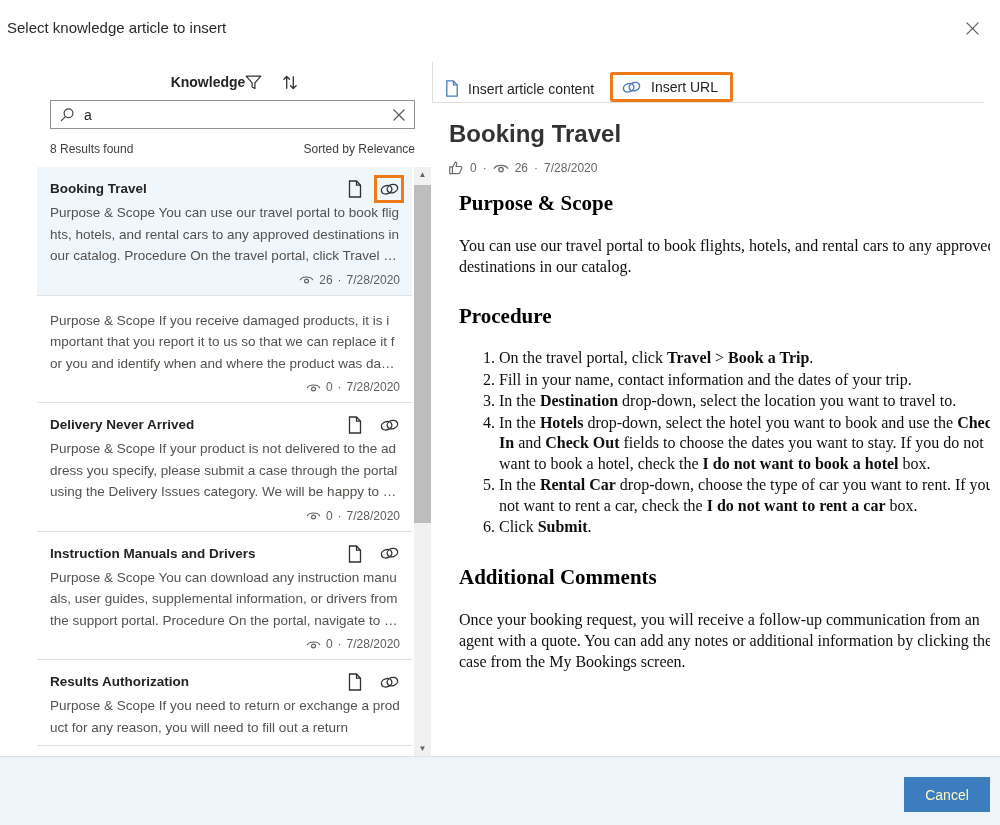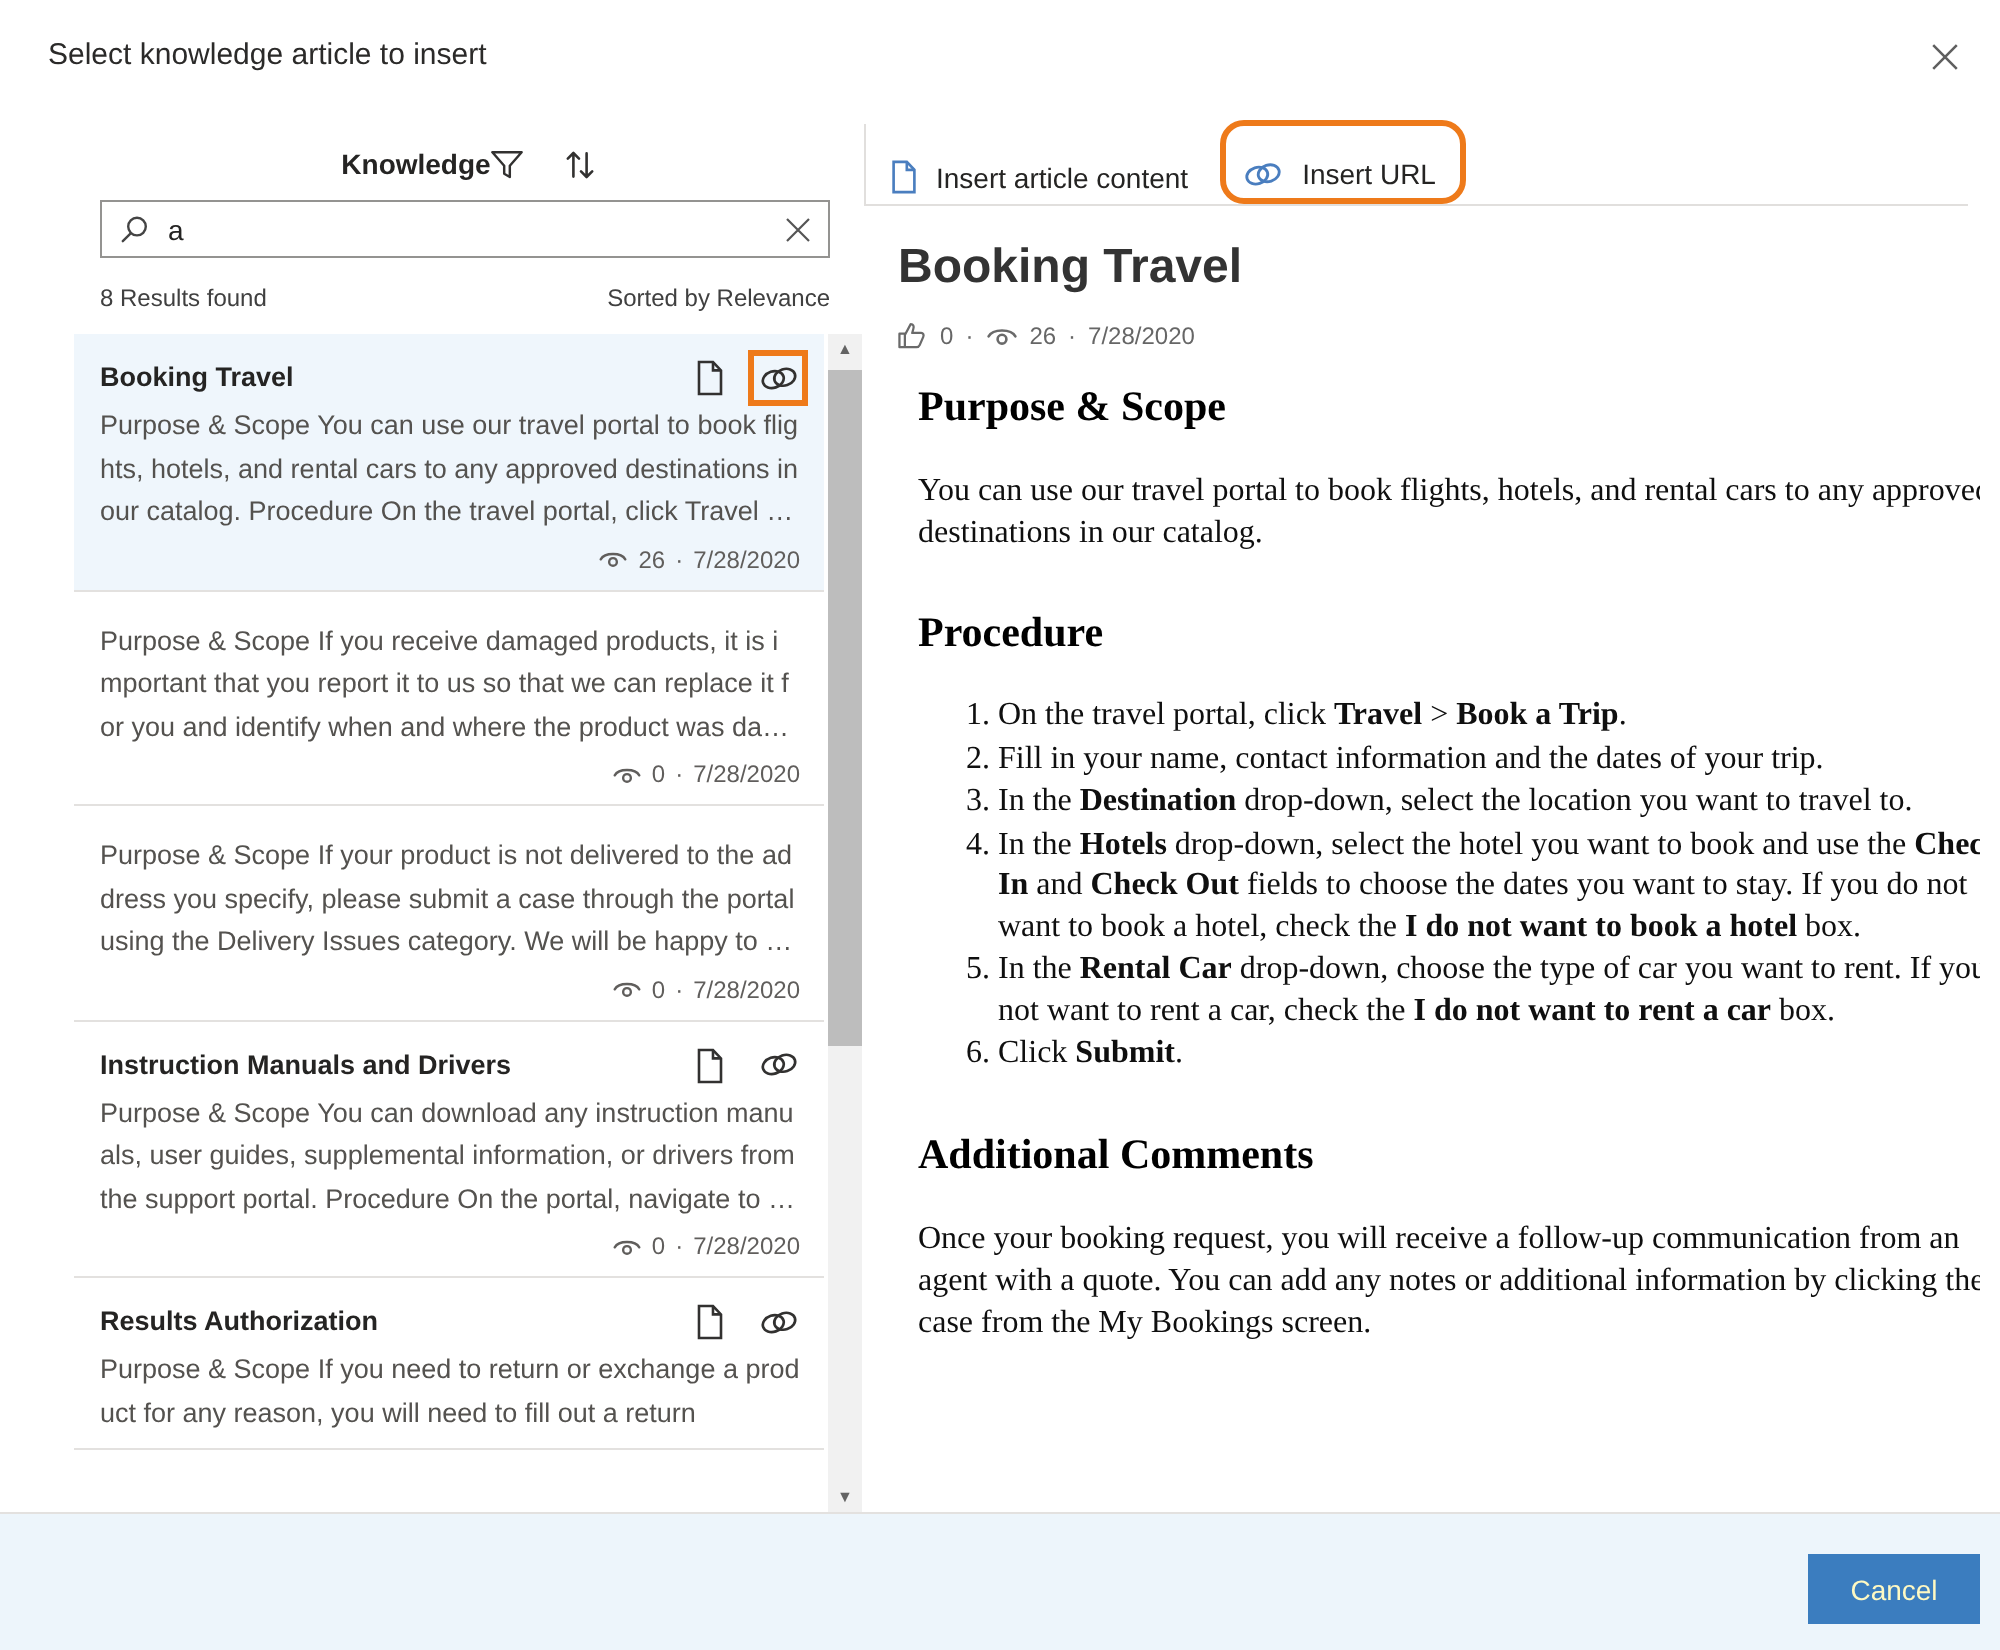--- a/index.html
+++ b/index.html
@@ -1,21 +1,21 @@
 <!DOCTYPE html>
 <html><head>
 <meta charset="utf-8">
 <style>
   html,body{margin:0;padding:0;}
   body{
     width:1000px;height:825px;position:relative;overflow:hidden;
     background:#fff;font-family:"Liberation Sans",sans-serif;color:#252423;
   }
   
-  .dlg-title{position:absolute;left:24px;top:19px;font-size:15px;color:#2b2a29;text-align:right;}
+  .dlg-title{position:absolute;left:7px;top:19px;font-size:15px;color:#2b2a29;text-align:right;}
   .dlg-close{position:absolute;right:17px;top:17px;width:22px;height:22px;background:none;border:none;
     color:#5f5f5f;cursor:pointer;display:flex;align-items:center;justify-content:center;padding:0;}
   
   .left-panel{position:absolute;left:37px;top:68px;width:394px;height:689px;}
   .lp-header{position:absolute;top:2px;left:13px;right:12px;height:24px;display:flex;
     align-items:center;justify-content:center;}
   .lp-title{font-size:14px;font-weight:700;color:#252423;}
   .lp-icons{display:flex;gap:20px;align-items:center;color:#323130;}
   .icon-btn{background:none;border:none;padding:0;cursor:pointer;color:#323130;display:flex;}
   .search-box{position:absolute;top:32px;left:13px;right:16px;height:27px;border:1px solid #949391;
@@ -42,21 +42,21 @@
   .sb-arrow{position:absolute;left:0;right:0;height:16px;color:#636363;font-size:8px;line-height:16px;
     text-align:center;cursor:pointer;}
   .sb-up{top:0;} .sb-down{bottom:0;}
   .sb-thumb{position:absolute;left:0;right:0;top:18px;height:338px;background:#bdbdbd;cursor:grab;}
   
   .toolbar{position:absolute;left:432px;top:62px;right:16px;height:41px;border-bottom:1px solid #e1dfdd;
     border-left:1px solid #e1dfdd;display:flex;align-items:flex-end;padding-left:4px;gap:8px;box-sizing:border-box;}
   .tb-btn{display:flex;align-items:center;gap:9px;background:none;border:none;cursor:pointer;
     font-size:14px;font-family:"Liberation Sans",sans-serif;color:#252423;padding:5px 8px;}
   .tb-btn .tb-ic{color:#4a7ebf;display:flex;}
-  .tb-btn.hl{border:3px solid #ee7a1a;border-radius:12px;padding:16px 12px 4px 8px;}
+  .tb-btn.hl{border:3px solid #ee7a1a;border-radius:2px;padding:4px 12px 4px 8px;}
   .article-area{position:absolute;left:432px;top:104px;right:10px;bottom:68px;overflow:hidden;}
   .art-title{margin:16px 0 0 17px;font-size:24px;font-weight:700;color:#333;}
   .art-stats{margin:12px 0 0 16px;display:flex;align-items:center;gap:6px;font-size:12px;color:#666;}
   .art-stats .s-ic{display:flex;color:#6a6a6a;}
   .article-body{margin:16px 0 0 27px;width:555px;font-family:"Liberation Serif",serif;font-size:16px;color:#0f0f0f;}
   .article-body h2{font-size:21px;font-weight:700;margin:27px 0 19px;color:#000;font-family:"Liberation Serif",serif;}
   .article-body h2:first-child{margin-top:13px;}
   .article-body p{margin:0 0 8px;line-height:21px;}
   .article-body ol{margin:18px 0 6px;padding-left:40px;line-height:20.5px;}
   .article-body li{margin:0 0 1px;}
@@ -160,20 +160,39 @@
                 <path d="M1.3 6.2 C3.4 2.3 12.6 2.3 14.7 6.2" fill="none" stroke="currentColor" stroke-width="1.3" stroke-linecap="round"></path>
                 <circle cx="8" cy="7.6" r="2.1" fill="none" stroke="currentColor" stroke-width="1.3"></circle>
               </svg>
             </span>
             <span class="v">0</span>
             <span>·</span>
             <span class="d">7/28/2020</span>
           </div>
         </div>
         <div class="item">
+          <div class="item-head">
+            <span class="item-title">Delivery Never Arrived</span>
+            <span class="item-icons">
+              <span class="ic">
+                <svg width="14" height="18" viewBox="0 0 14 18">
+                  <path d="M1.5 1 h7 l4 4.2 v11.8 h-11 z" fill="none" stroke="currentColor" stroke-width="1.3"></path>
+                  <path d="M8.5 1 v4.2 h4" fill="none" stroke="currentColor" stroke-width="1.3"></path>
+                </svg>
+              </span>
+              <span class="ic">
+                <svg width="21" height="15" viewBox="0 0 22 15">
+                  <g fill="none" stroke="currentColor" stroke-width="1.4">
+                    <ellipse cx="8" cy="7.8" rx="5.6" ry="4.3" transform="rotate(-18 8 7.8)"></ellipse>
+                    <ellipse cx="14" cy="6.6" rx="5.6" ry="4.3" transform="rotate(-18 14 6.6)"></ellipse>
+                  </g>
+                </svg>
+              </span>
+            </span>
+          </div>
           <div class="snippet">Purpose &amp; Scope If your product is not delivered to the address you specify, please submit a case through the portal using the Delivery Issues category. We will be happy to help.</div>
           <div class="item-stats">
             <span class="s-ic" style="display:flex;color:#605e5c;">
               <svg width="15" height="11" viewBox="0 0 16 12">
                 <path d="M1.3 6.2 C3.4 2.3 12.6 2.3 14.7 6.2" fill="none" stroke="currentColor" stroke-width="1.3" stroke-linecap="round"></path>
                 <circle cx="8" cy="7.6" r="2.1" fill="none" stroke="currentColor" stroke-width="1.3"></circle>
               </svg>
             </span>
             <span class="v">0</span>
             <span>·</span>

